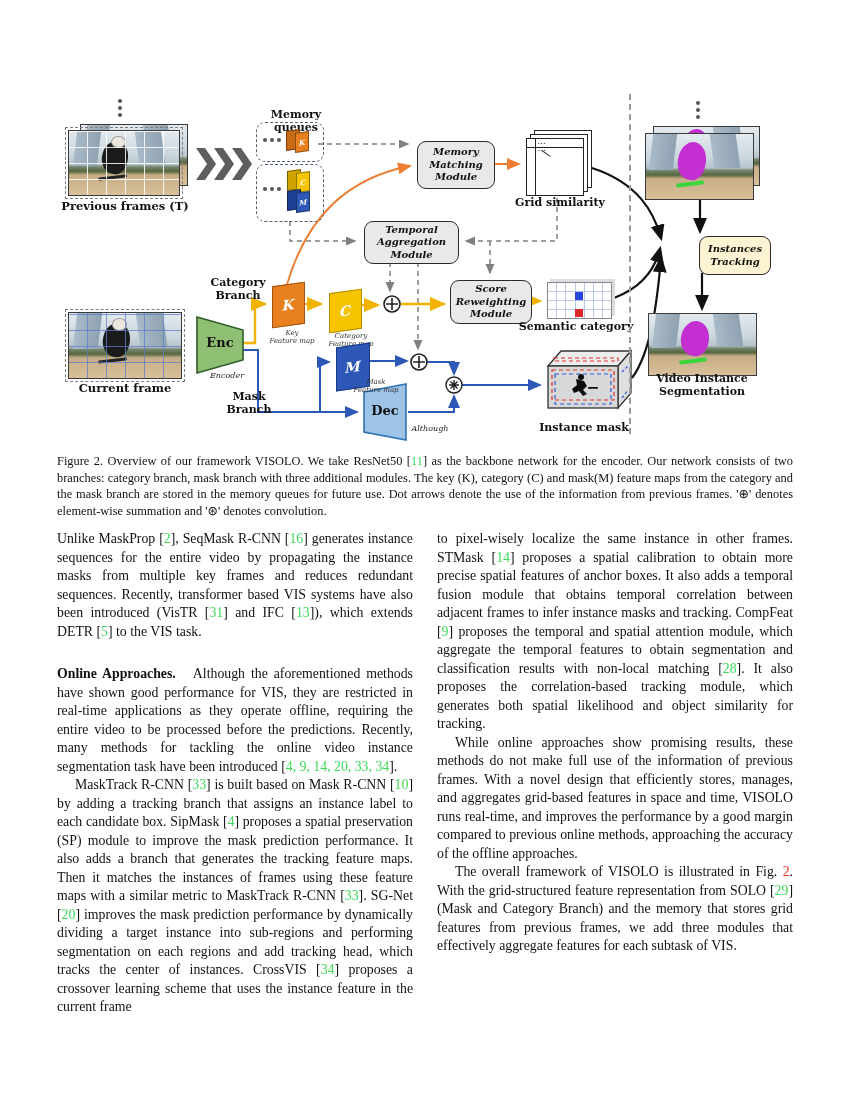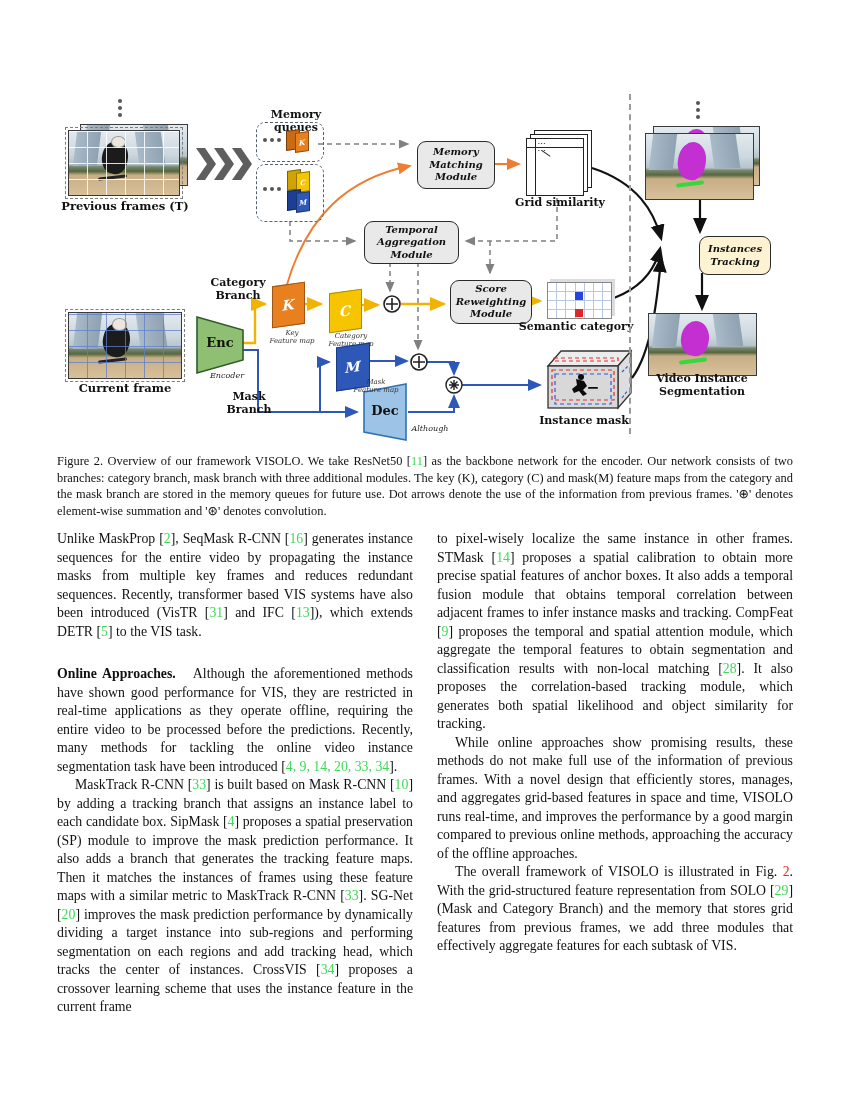--- a/index.html
+++ b/index.html
@@ -284,21 +284,21 @@
   <div class="photo dashed-outline" style="left:68px;top:224px;width:112px;height:65px;">
     <div class="bld" style="left:5%;top:0;width:22%;height:55%;transform:skewX(-7deg);"></div>
     <div class="bld" style="left:62%;top:0;width:24%;height:52%;transform:skewX(8deg);"></div>
     <div class="person" style="left:30%;top:16%;width:24%;height:52%;"></div>
     <div class="head" style="left:38%;top:8%;width:12%;height:16%;"></div>
     <div class="board" style="left:26%;top:70%;width:26%;height:5%;"></div>
     <div class="grid-ov blue"></div>
   </div>
   <div class="abs flabel" style="left:55px;top:294px;width:140px;font-size:11.5px;">Current frame</div>
 
-  <div class="abs flabel" style="left:528px;top:326px;width:112px;">Instance mask</div>
+  <div class="abs flabel" style="left:528px;top:333px;width:112px;">Instance mask</div>
 
   <div class="separator" style="left:629px;top:6px;height:340px;"></div>
 
   <div class="photo" style="left:653px;top:38px;width:105px;height:58px;">
     <div class="bld" style="left:58%;top:0;width:26%;height:55%;transform:skewX(8deg);"></div>
     <div class="person masked" style="left:28%;top:4%;width:24%;height:56%;"></div>
   </div>
   <div class="photo" style="left:645px;top:45px;width:107px;height:65px;">
     <div class="bld" style="left:5%;top:0;width:22%;height:55%;transform:skewX(-7deg);"></div>
     <div class="bld" style="left:62%;top:0;width:24%;height:52%;transform:skewX(8deg);"></div>

